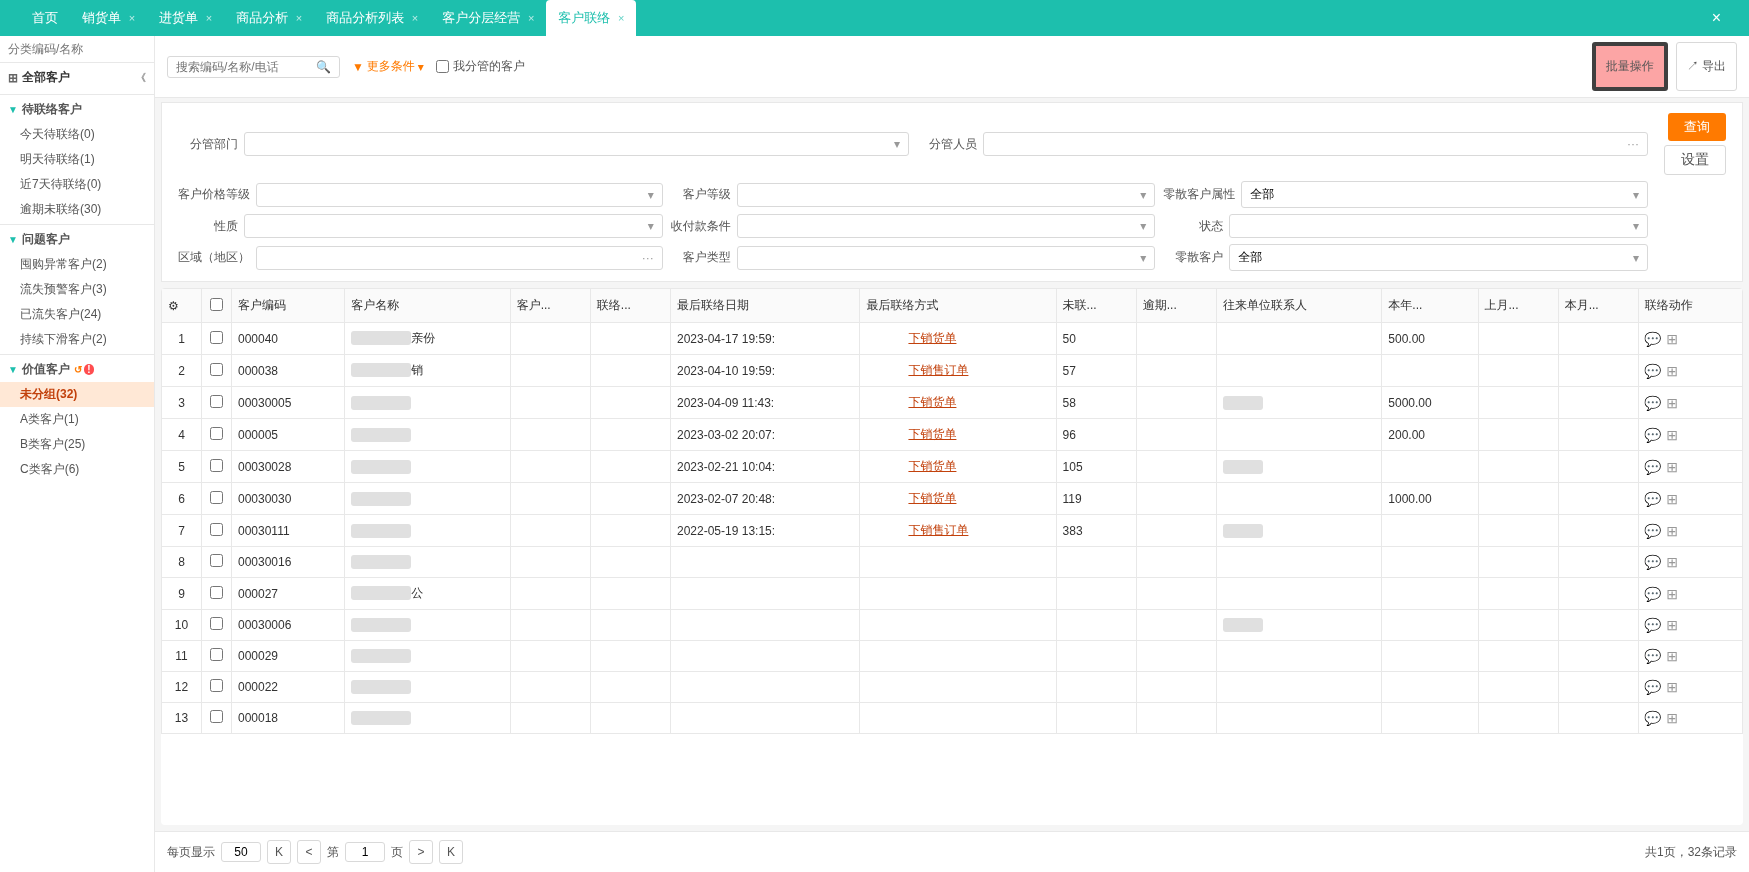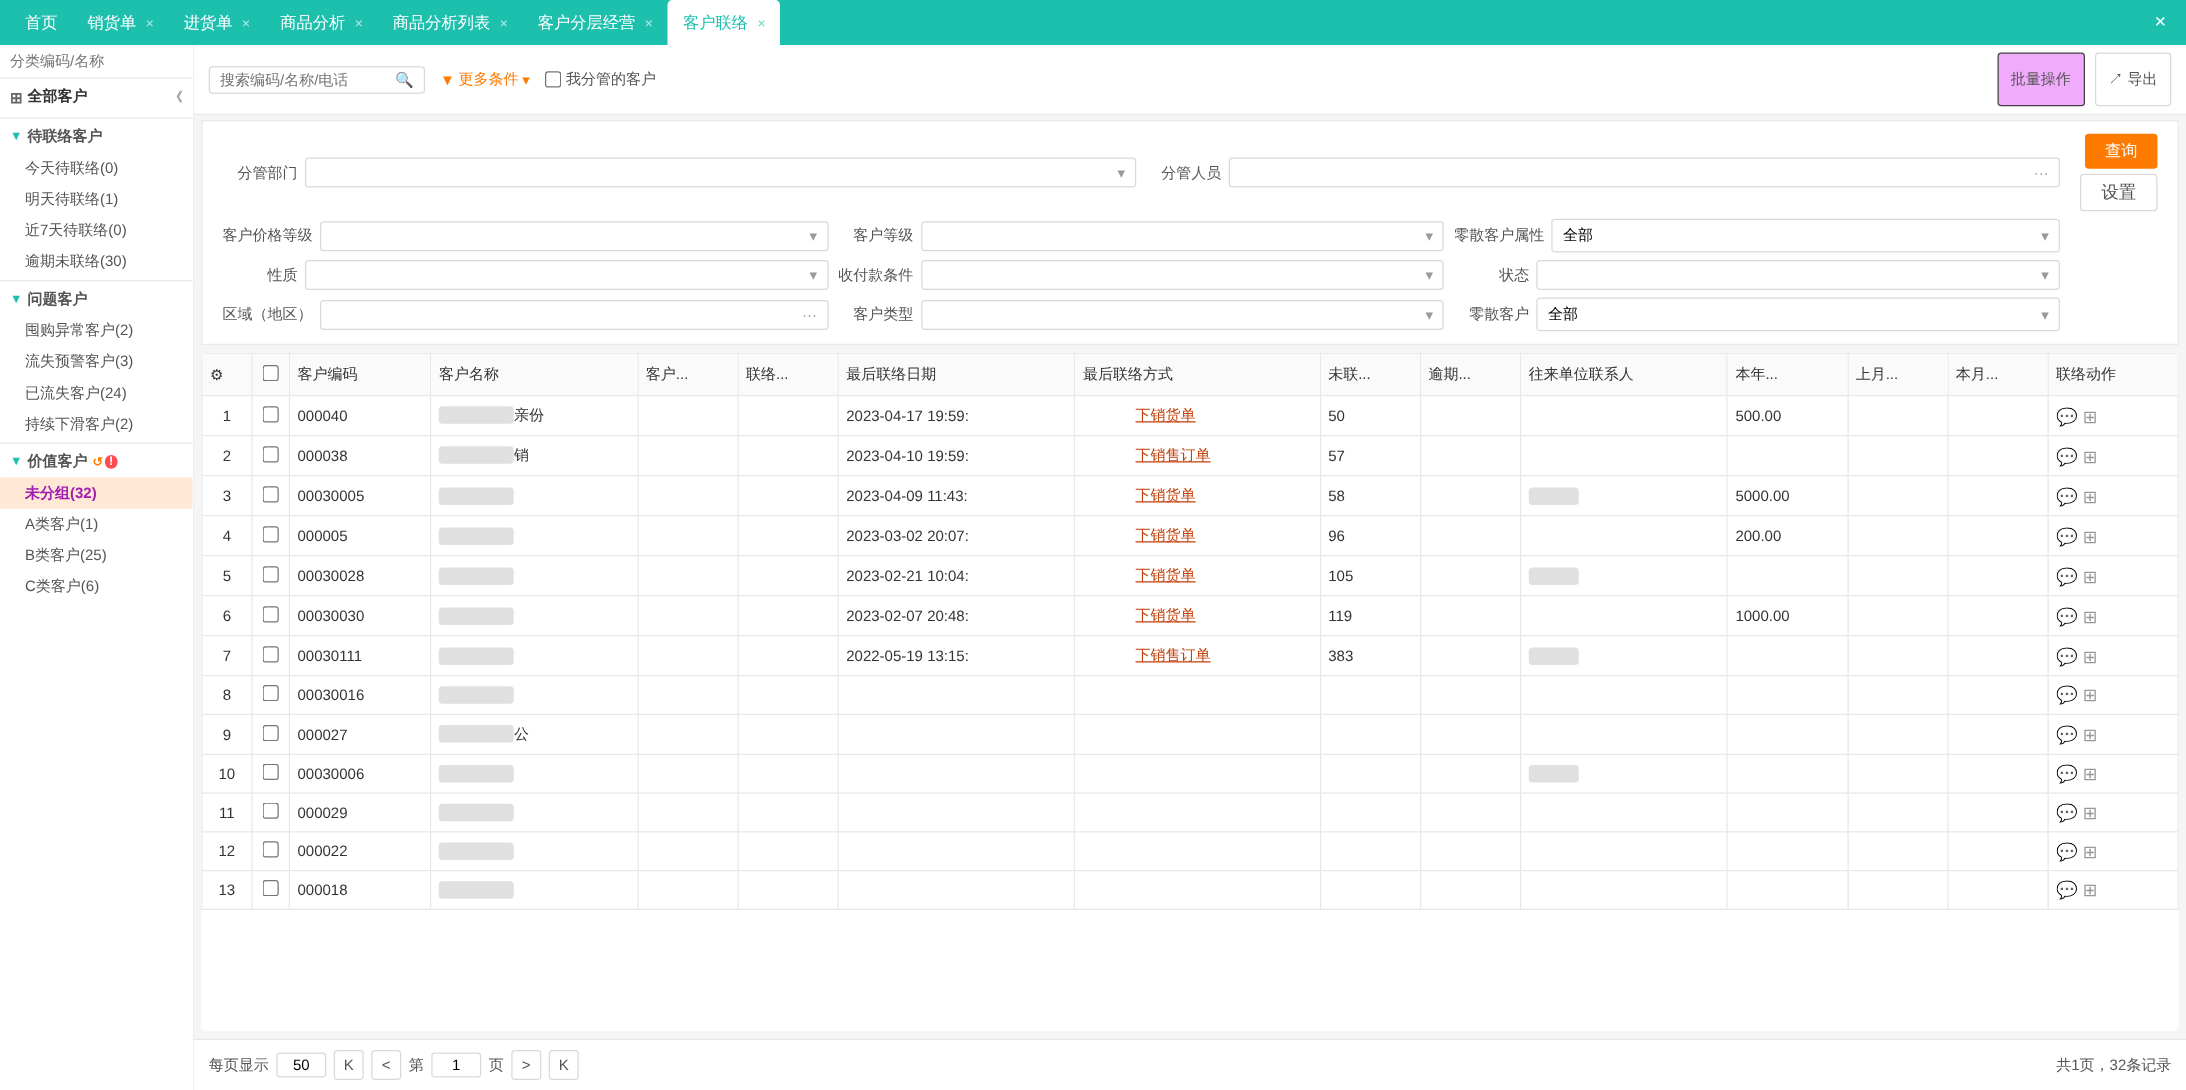--- a/index.html
+++ b/index.html
@@ -4,21 +4,21 @@
   <style>
     * { box-sizing: border-box; margin: 0; padding: 0; font-family: 'Microsoft YaHei', Arial, sans-serif; font-size: 12px; }
     body { background: #f5f5f5; overflow: hidden; }
     
     
     .top-nav {
       display: flex;
       align-items: center;
       background: #1dbfad;
       height: 36px;
-      padding: 0 8px;
+      padding: 0 20px;
     }
     .top-nav .nav-item {
       padding: 0 12px;
       height: 36px;
       line-height: 36px;
       color: #fff;
       cursor: pointer;
       white-space: nowrap;
       font-size: 13px;
     }
@@ -87,21 +87,21 @@
       cursor: pointer;
     }
     .sidebar-group-header .arrow { margin-right: 4px; font-size: 10px; color: #1dbfad; }
     .sidebar-group-header span { font-size: 12px; color: #555; font-weight: bold; }
     .sidebar-item {
       padding: 4px 8px 4px 20px;
       color: #555;
       cursor: pointer;
       white-space: nowrap;
     }
-    .sidebar-item.active { background: #ffe8d6; color: #a21caf; font-weight: bold; }
+    .sidebar-item.active { background: #ffe8d6; color: #c2410c; font-weight: bold; }
     .sidebar-divider { height: 1px; background: #e8e8e8; margin: 2px 0; }
 
     
     .content-area {
       flex: 1;
       display: flex;
       flex-direction: column;
       overflow: hidden;
       background: #f5f5f5;
     }
@@ -132,21 +132,21 @@
       gap: 3px;
     }
     .filter-my-customers {
       display: flex;
       align-items: center;
       gap: 4px;
       color: #555;
       cursor: pointer;
     }
     .filter-actions { margin-left: auto; display: flex; gap: 8px; }
-    .btn-batch { border: 1px solid #404040; background: #f0abfc; padding: 12px 10px; border-radius: 3px; cursor: pointer; color: #555; }
+    .btn-batch { border: 4px solid #404040; background: #fca5a5; padding: 12px 10px; border-radius: 3px; cursor: pointer; color: #555; }
     .btn-export { border: 1px solid #d9d9d9; background: #fff; padding: 4px 10px; border-radius: 3px; cursor: pointer; color: #555; }
     .filter-row {
       display: flex;
       align-items: center;
       margin-bottom: 6px;
       gap: 8px;
     }
     .filter-row:last-child { margin-bottom: 0; }
     .filter-field {
       display: flex;

